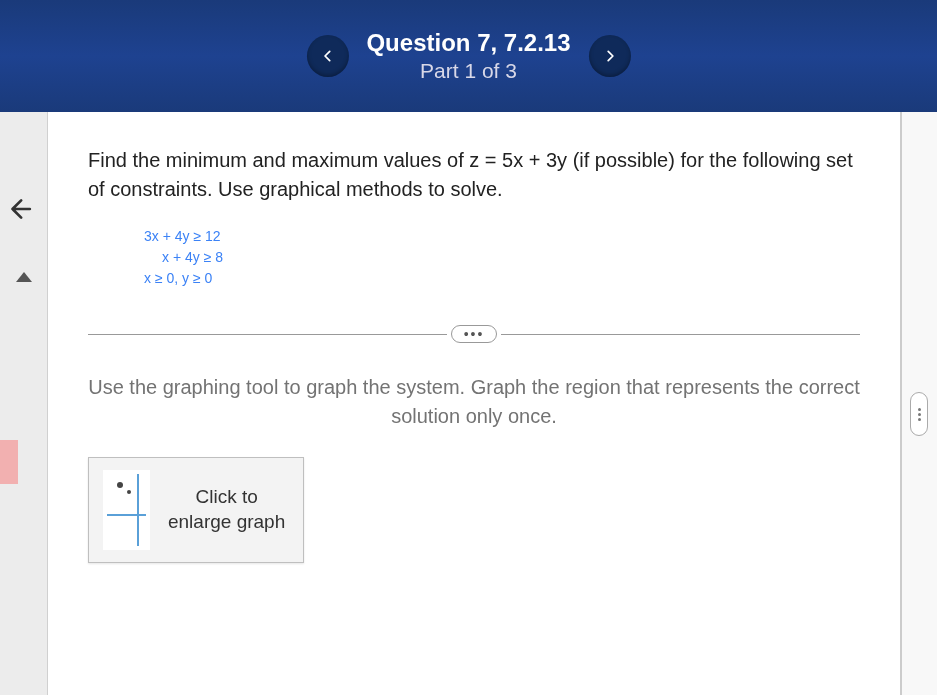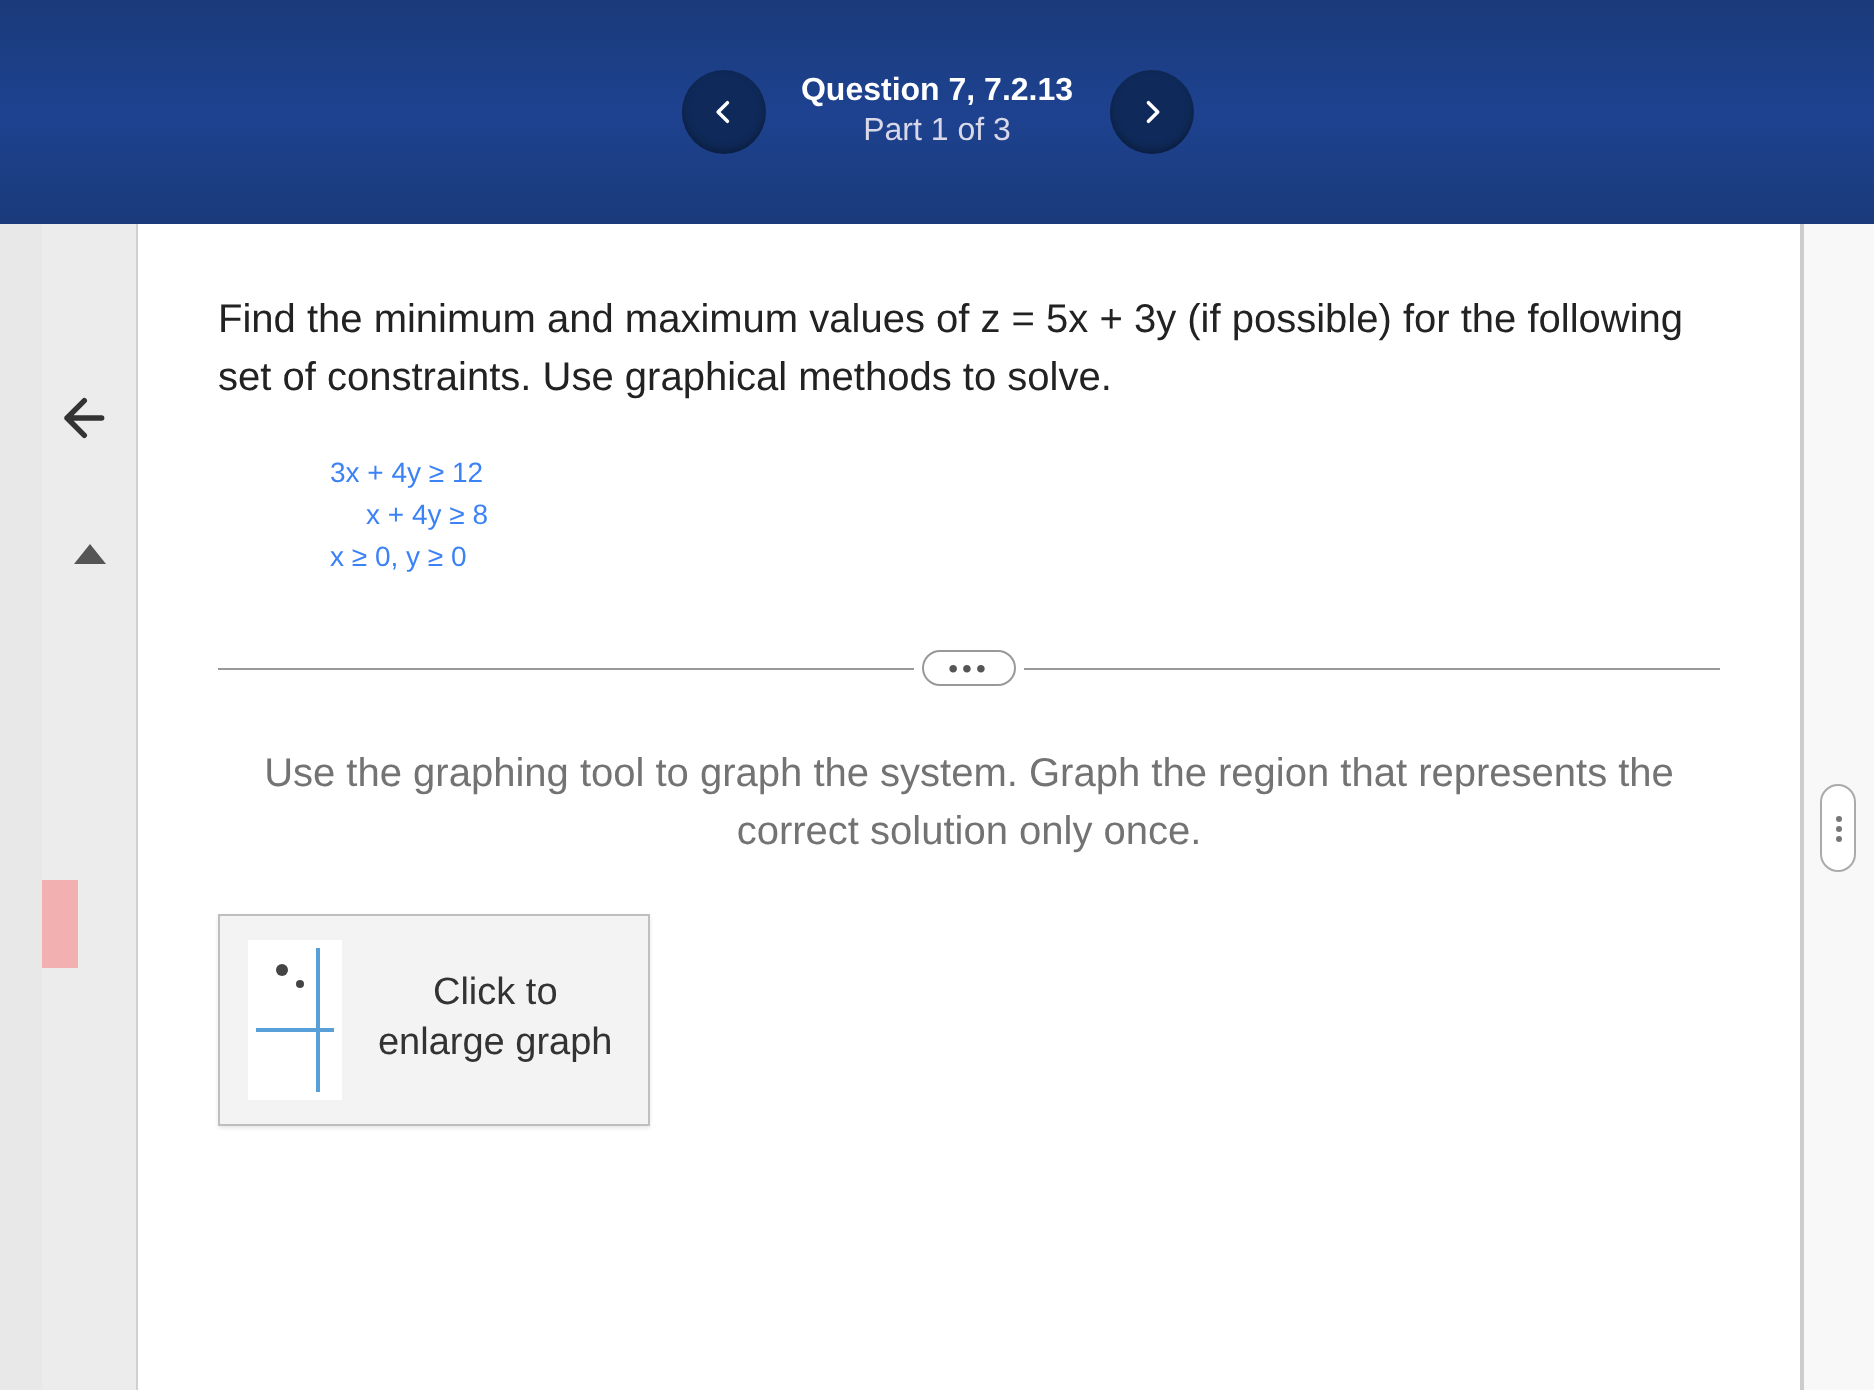--- a/index.html
+++ b/index.html
@@ -35,28 +35,27 @@
     display: flex;
     align-items: center;
     justify-content: center;
     color: #fff;
     font-weight: bold;
     cursor: pointer;
     box-shadow: inset 0 -2px 4px rgba(0,0,0,.3);
   }
   .nav-btn svg { width: 14px; height: 14px; }
   .q-block { text-align: center; color: #fff; }
-  .q-title { font-size: 16px; font-weight: bold; }
-  .q-part { font-size: 16px; margin-top: 2px; color: #d8d8e8; }
+  .q-title { font-size: 24px; font-weight: bold; }
+  .q-part { font-size: 21px; margin-top: 2px; color: #d8d8e8; }
 
   .content-wrap {
     display: flex;
     height: calc(695px - 112px);
     background: #f5f5f5;
-    margin-left: 21px;
   }
   .left-rail {
     width: 48px;
     background: #ececec;
     border-right: 1px solid #d0d0d0;
     position: relative;
   }
   .back-arrow {
     position: absolute;
     top: 80px;

